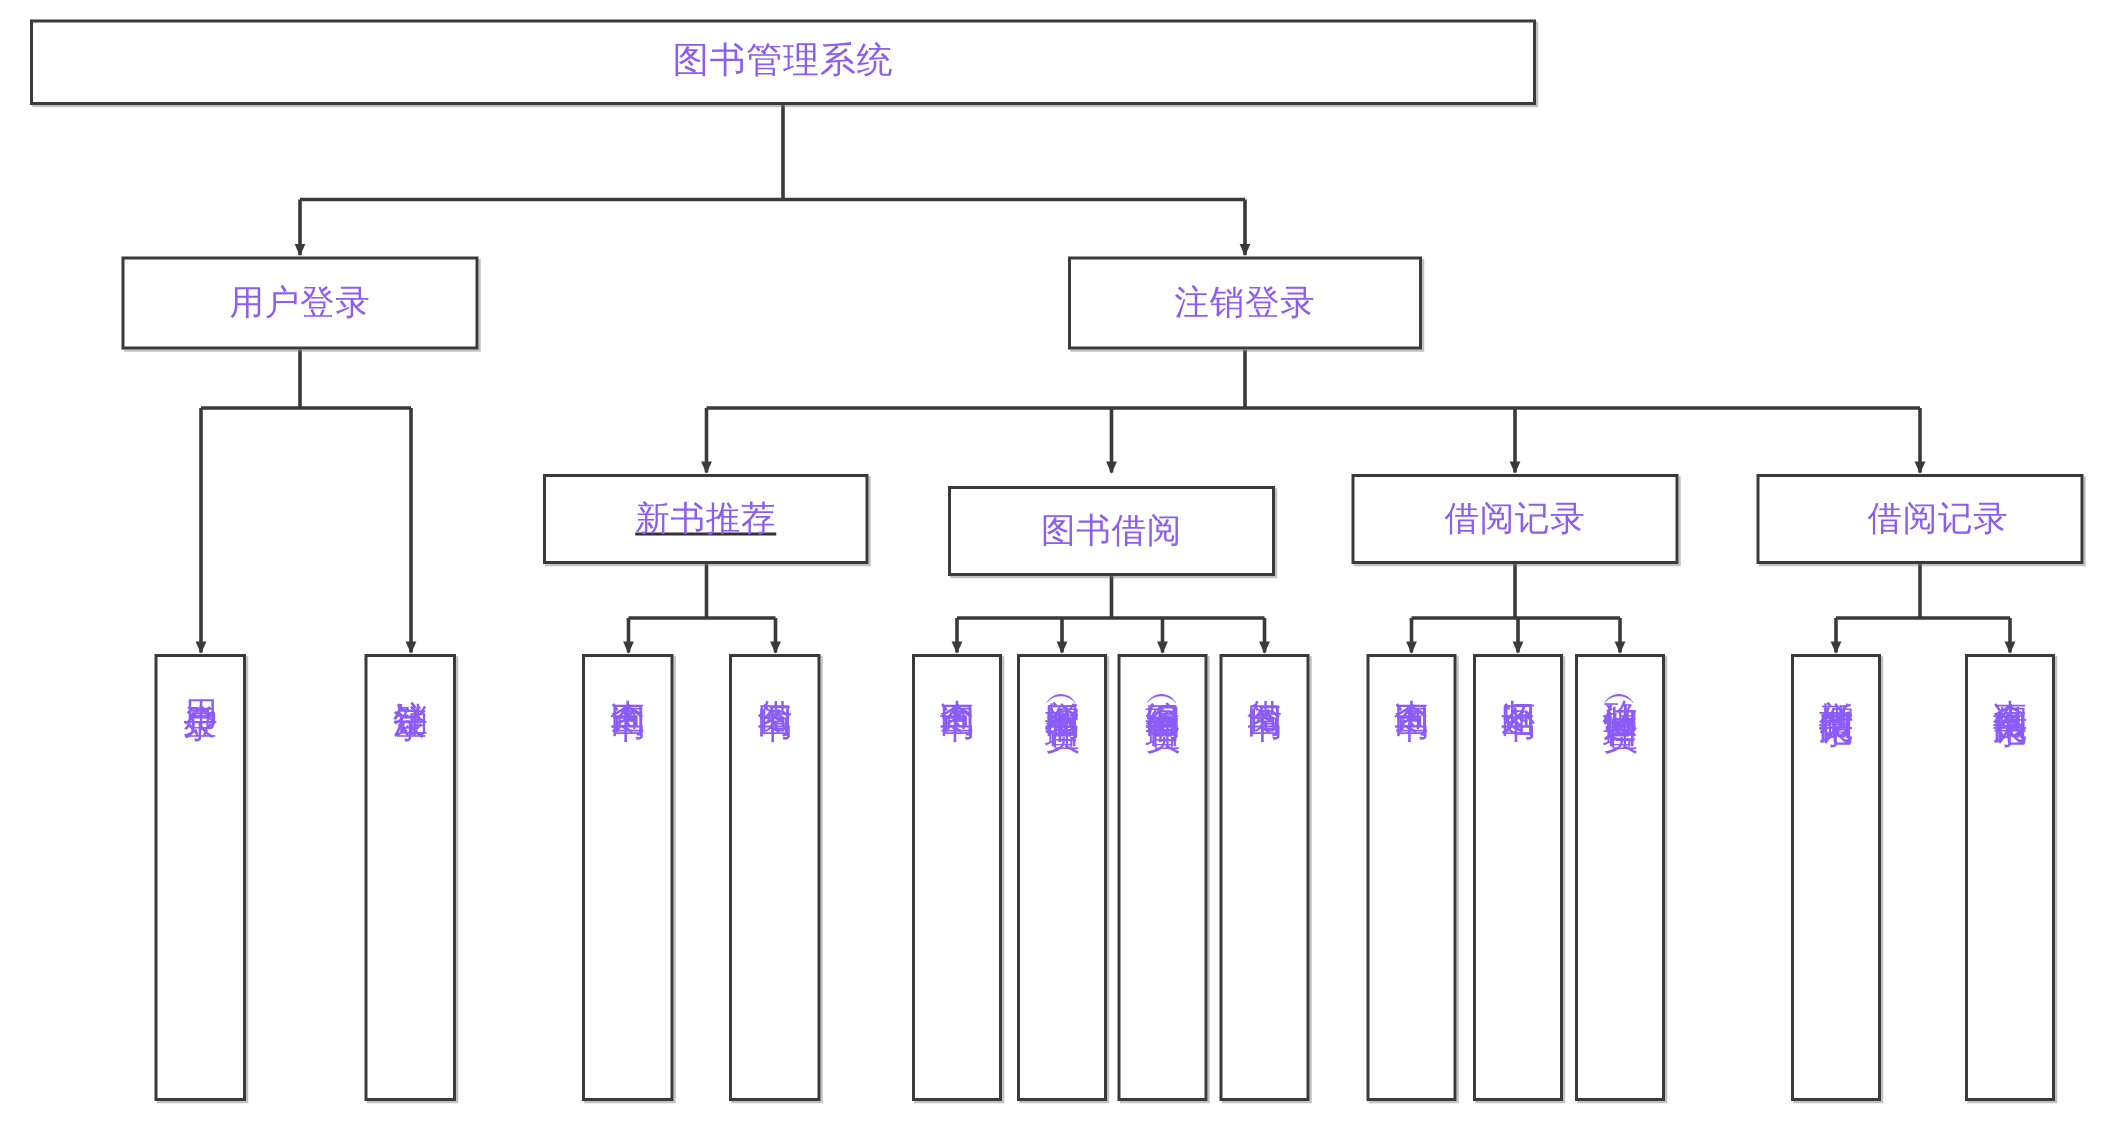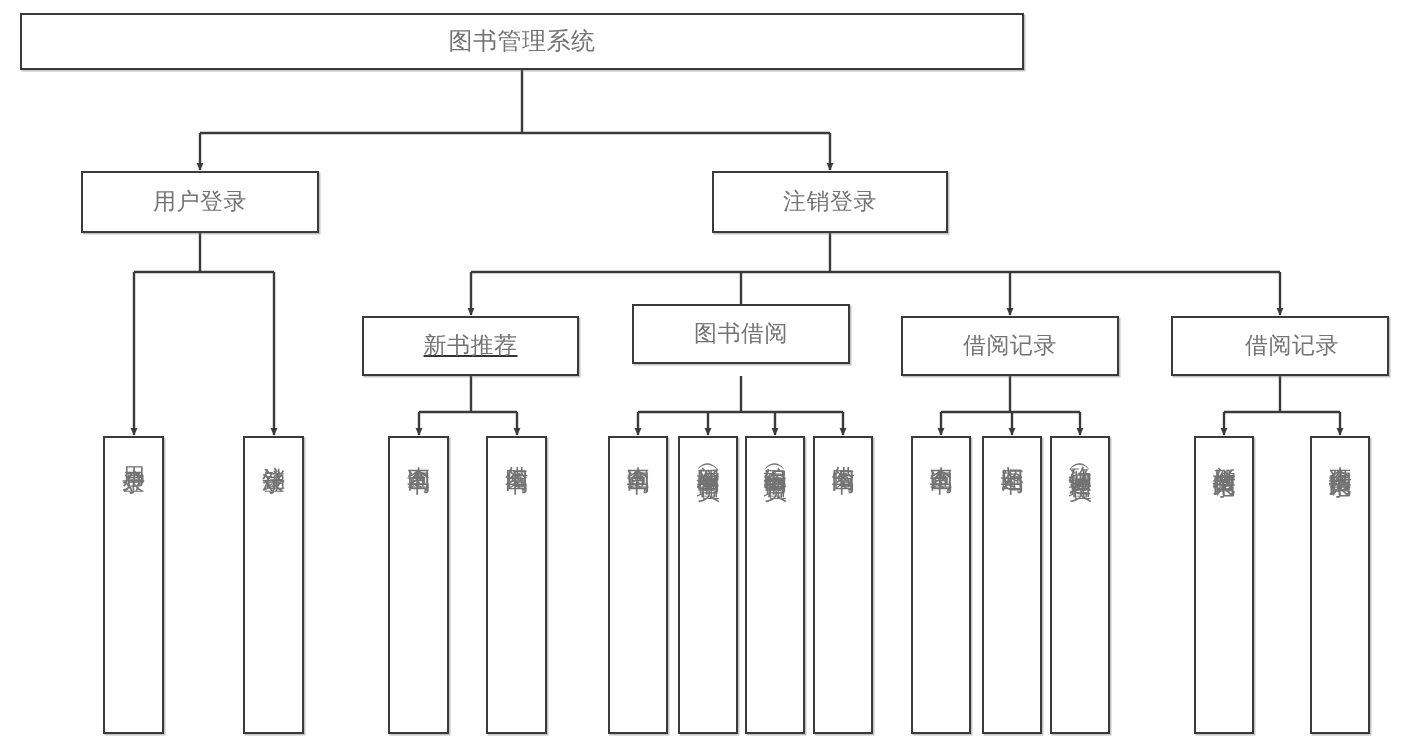--- a/index.html
+++ b/index.html
@@ -30,21 +30,21 @@
     box-sizing: border-box;
     border: 2px solid #3a3a3a;
     background: #ffffff;
     display: flex;
     align-items: center;
     justify-content: center;
     color: #333333;
     box-shadow: 1.5px 1.5px 0 rgba(120,120,120,0.45);
   }
   .node .label {
-    color: #737373;
+    color: #8b5cf6;
     text-align: center;
     line-height: 1.18;
     letter-spacing: 0.5px;
   }
   .node.horizontal .label {
     font-size: 23px;
   }
   .node.root .label {
     font-size: 24px;
   }
@@ -123,21 +123,21 @@
       </div>
       <div class="node horizontal" style="left: 81px; top: 171px; width: 238px; height: 62px;">
         <span class="label">用户登录</span>
       </div>
       <div class="node horizontal" style="left: 712px; top: 171px; width: 236px; height: 62px;">
         <span class="label">注销登录</span>
       </div>
       <div class="node horizontal" style="left: 362px; top: 316px; width: 217px; height: 60px; text-decoration: underline;">
         <span class="label">新书推荐</span>
       </div>
-      <div class="node horizontal" style="left: 632px; top: 304px; width: 218px; height: 60px;">
+      <div class="node horizontal" style="left: 632px; top: 324px; width: 218px; height: 60px;">
         <span class="label">图书借阅</span>
       </div>
       <div class="node horizontal" style="left: 901px; top: 316px; width: 218px; height: 60px;">
         <span class="label">借阅记录</span>
       </div>
       <div class="node horizontal" style="left: 1171px; top: 316px; width: 218px; height: 60px; padding-left: 24px;">
         <span class="label">借阅记录</span>
       </div>
       <div class="node vertical" style="left: 103px; top: 436px; width: 61px; height: 298px;">
         <span class="label">用户登录</span>

